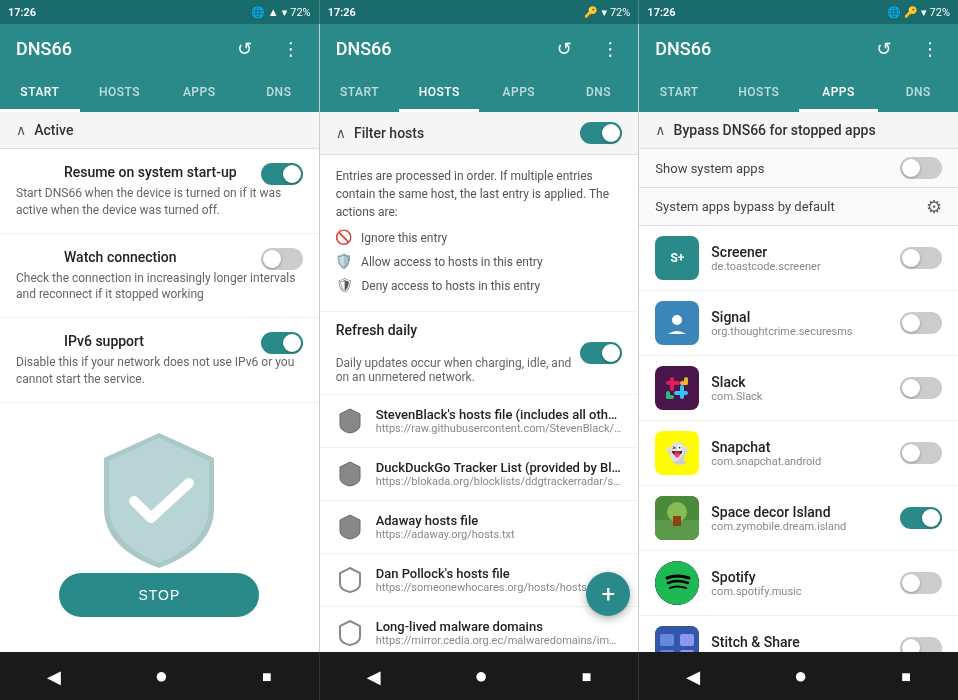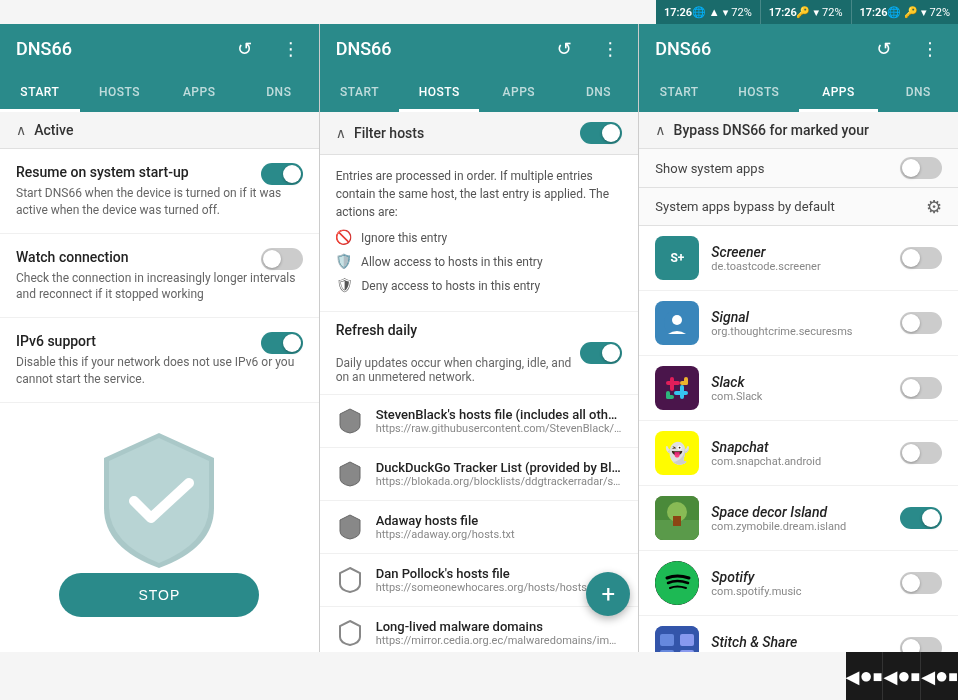--- a/index.html
+++ b/index.html
@@ -152,20 +152,21 @@
 
     
     .setting-item {
       padding: 14px 16px;
       border-bottom: 1px solid #f0f0f0;
     }
     .setting-item-row {
       display: flex;
       align-items: center;
       justify-content: space-between;
+      margin-left: 48px;
     }
     .setting-title {
       font-size: 14px;
       font-weight: 500;
       color: #222;
       margin-bottom: 4px;
     }
     .setting-desc {
       font-size: 12px;
       color: #666;
@@ -298,21 +299,20 @@
       display: flex;
       align-items: center;
       justify-content: center;
       overflow: hidden;
     }
     .app-text { flex: 1; }
     .app-name {
       font-size: 14px;
       font-weight: 500;
       color: #222;
-      font-style: italic;
     }
     .app-pkg {
       font-size: 11px;
       color: #888;
     }
 
     
     .apps-header {
       display: flex;
       align-items: center;
@@ -348,21 +348,21 @@
     .nav-btn {
       display: flex;
       align-items: center;
       justify-content: center;
       cursor: pointer;
     }
   </style>
 </head>
 <body>
 
-<div style="display:flex; flex-direction:column; width:958px; height:700px;align-items:flex-end;">
+<div style="display:flex; flex-direction:column; width:958px; height:700px;">
 
   <div class="status-bar">
     <div class="status-panel">
       <span class="status-left">17:26</span>
       <div class="status-right">
         <span>🌐</span>
         <span>▲</span>
         <span>▾</span>
         <span>72%</span>
       </div>
@@ -563,21 +563,21 @@
       <div class="tab-bar">
         <div class="tab">START</div>
         <div class="tab">HOSTS</div>
         <div class="tab active">APPS</div>
         <div class="tab">DNS</div>
       </div>
       <div class="panel-content">
 
         <div class="section-header">
           <span class="chevron-icon">∧</span>
-          <span class="section-header-title">Bypass DNS66 for marked your</span>
+          <span class="section-header-title">Bypass DNS66 for stopped apps</span>
         </div>
 
         <div class="apps-header">
           <span class="apps-header-text">Show system apps</span>
           <div class="toggle off"></div>
         </div>
 
         <div class="apps-header">
           <span class="apps-header-text">System apps bypass by default</span>
           <span class="gear-icon">⚙</span>

